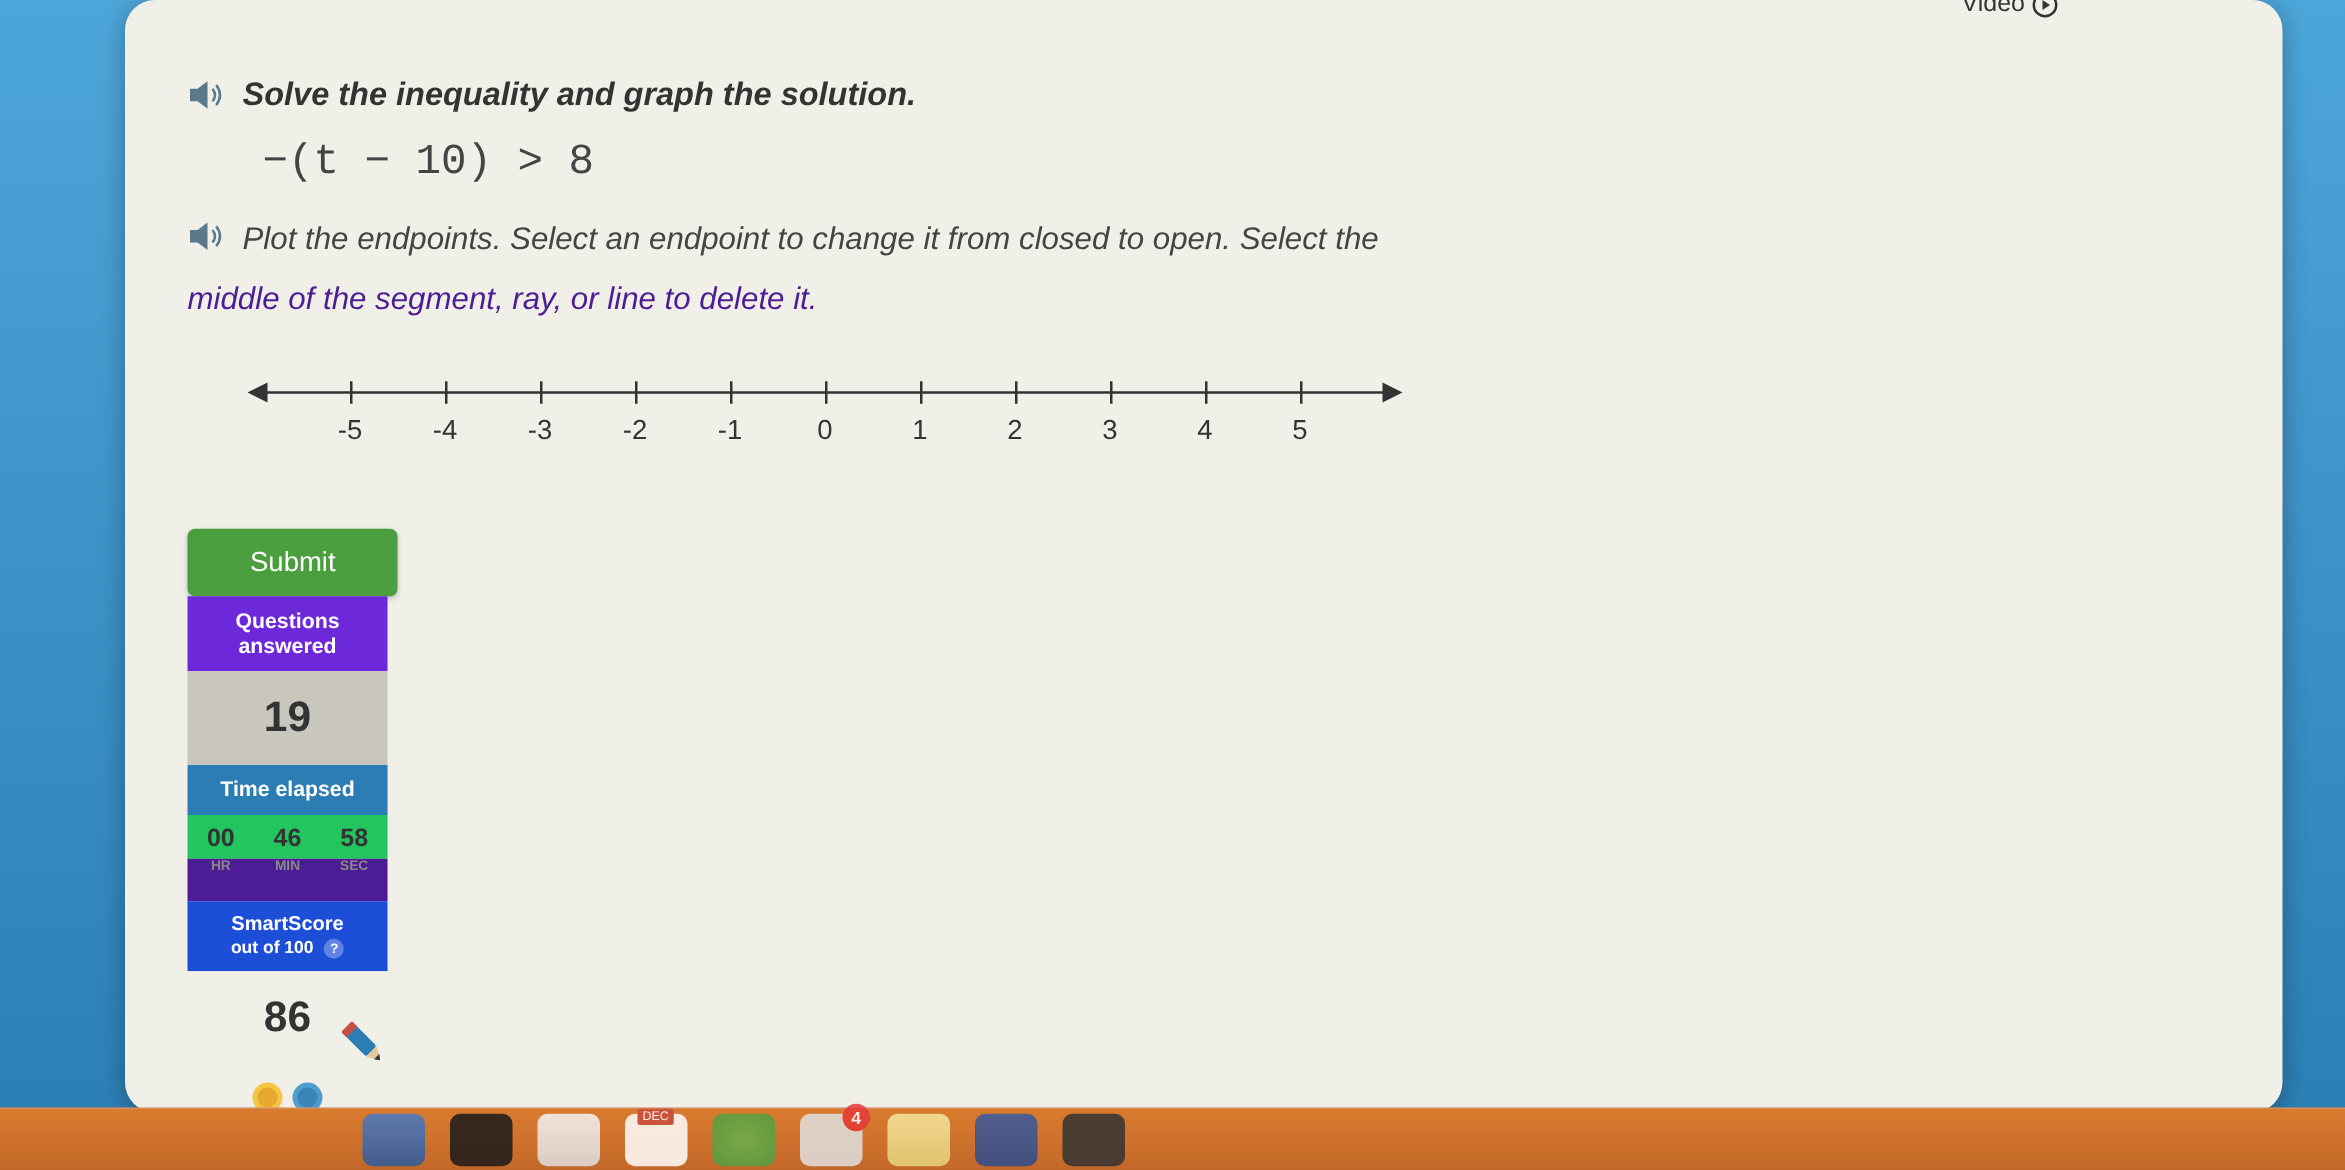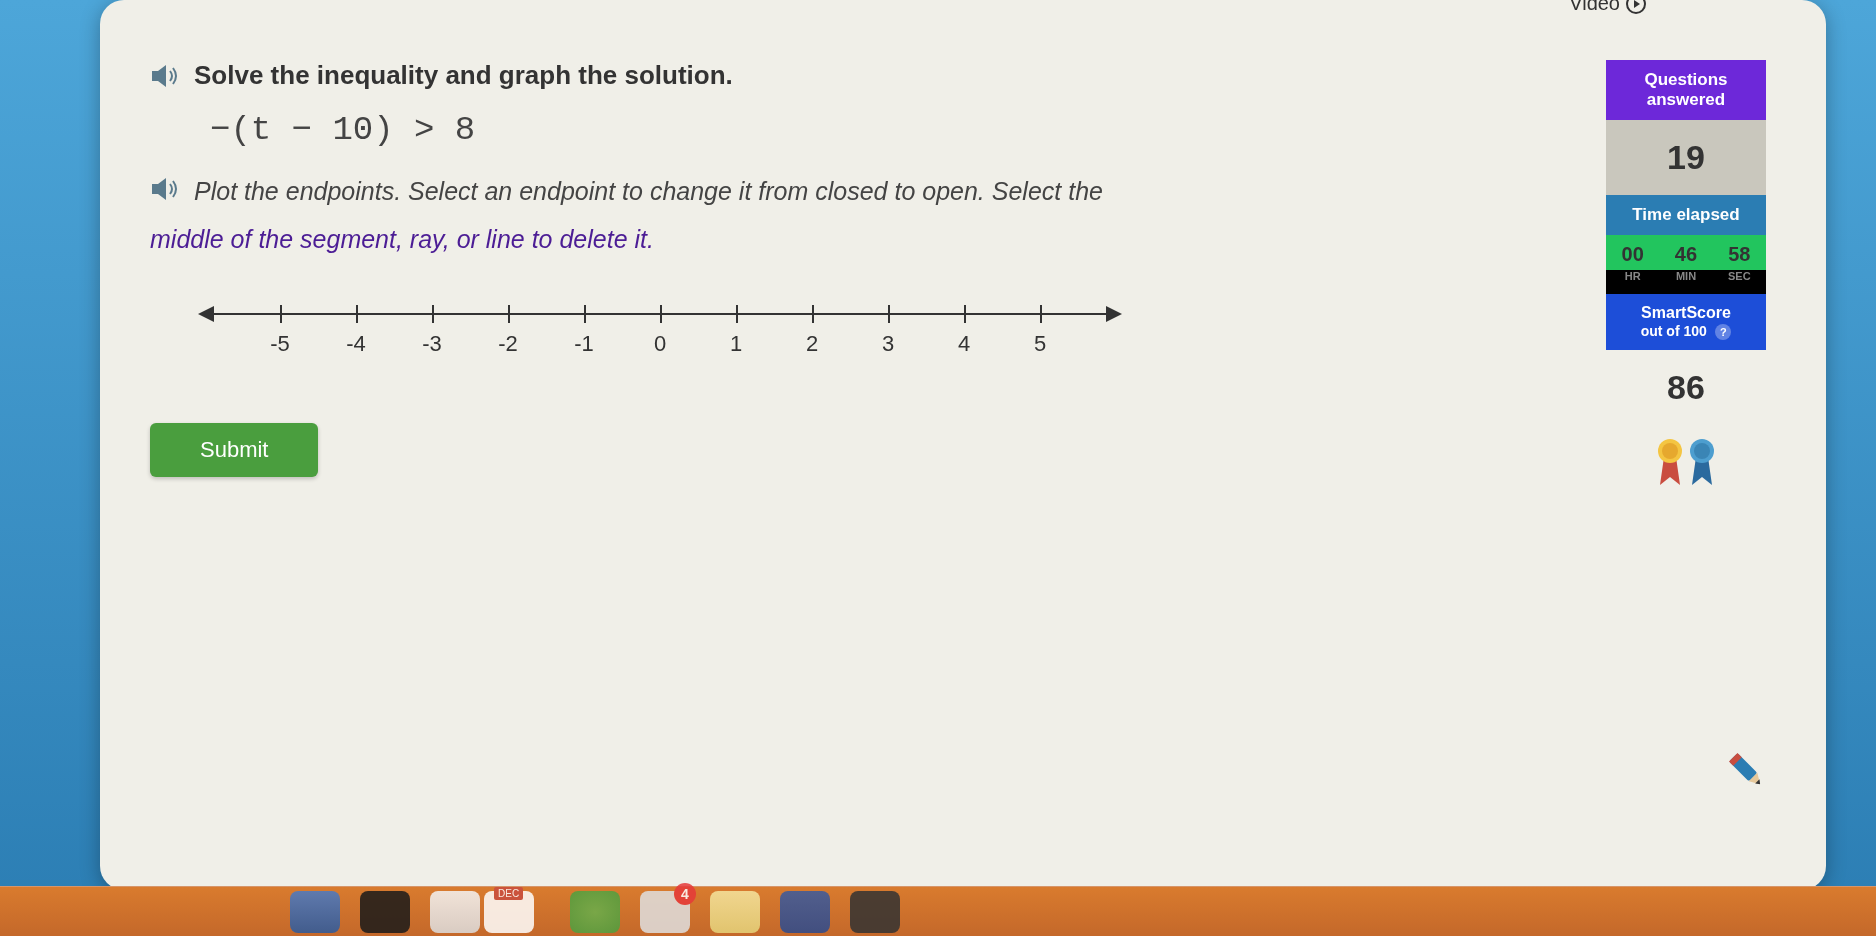--- a/index.html
+++ b/index.html
@@ -15,20 +15,21 @@
       position: absolute;
       top: 0;
       left: 100px;
       right: 50px;
       height: 890px;
       background: #f0efe8;
       border-radius: 24px;
       box-shadow: 0 4px 20px rgba(0,0,0,0.3);
       padding: 60px 50px 40px 50px;
       display: flex;
+      flex-direction: column;
     }
     .content-area {
       flex: 1;
       padding-right: 30px;
     }
     .question-row {
       display: flex;
       align-items: flex-start;
       margin-bottom: 20px;
     }
@@ -36,20 +37,21 @@
       width: 32px;
       height: 28px;
       margin-right: 12px;
       flex-shrink: 0;
       margin-top: 2px;
     }
     .question-text {
       font-size: 26px;
       color: #333;
       font-weight: bold;
+      font-style: italic;
     }
     .inequality {
       font-size: 34px;
       color: #444;
       margin-left: 60px;
       margin-bottom: 24px;
       font-family: Liberation Mono, monospace;
     }
     .instruction-row {
       display: flex;
@@ -190,24 +192,24 @@
       text-align: center;
       padding: 8px 0 4px;
     }
     .time-cell {
       flex: 1;
       font-size: 20px;
       font-weight: bold;
       color: #333;
     }
     .time-labels {
-      background: #000000;
-      display: flex;
-      text-align: center;
-      padding: 0 0 12px;
+      background: #4c1d95;
+      display: flex;
+      text-align: center;
+      padding: 0 0 22px;
     }
     .time-label-cell {
       flex: 1;
       font-size: 11px;
       color: #888;
       font-weight: bold;
     }
     .ribbons {
       margin-top: 12px;
       display: flex;
@@ -393,21 +395,21 @@
       <polygon points="14,30 26,30 20,40" fill="#e6c89a"></polygon>
       <polygon points="17,36 23,36 20,40" fill="#333"></polygon>
     </svg>
   </div>
 </div>
 
 <div class="dock">
   <div class="dock-item" style="background:linear-gradient(#4a7ac4,#2b5a9e);position:relative;left:240px"></div>
   <div class="dock-item" style="background:#1a1a1a;position:relative;left:240px"></div>
   <div class="dock-item" style="background:linear-gradient(#f5f5f5,#ddd);position:relative;left:240px"></div>
-  <div class="dock-item" style="background:#fff;position:relative;left:224px">
+  <div class="dock-item" style="background:#fff;position:relative;left:240px">
     <div class="dec-tag">DEC</div>
   </div>
   <div class="dock-item" style="background:radial-gradient(#6ab04c,#4a9e3e);position:relative;left:240px"></div>
   <div class="dock-item" style="background:#e0e0e0;position:relative;left:240px">
     <div class="badge-4">4</div>
   </div>
   <div class="dock-item" style="background:linear-gradient(#f5e6a0,#e6d47a);position:relative;left:240px"></div>
   <div class="dock-item" style="background:linear-gradient(#3a5a9e,#2b4a8e);position:relative;left:240px"></div>
   <div class="dock-item" style="background:#333;position:relative;left:240px"></div>
 </div>

